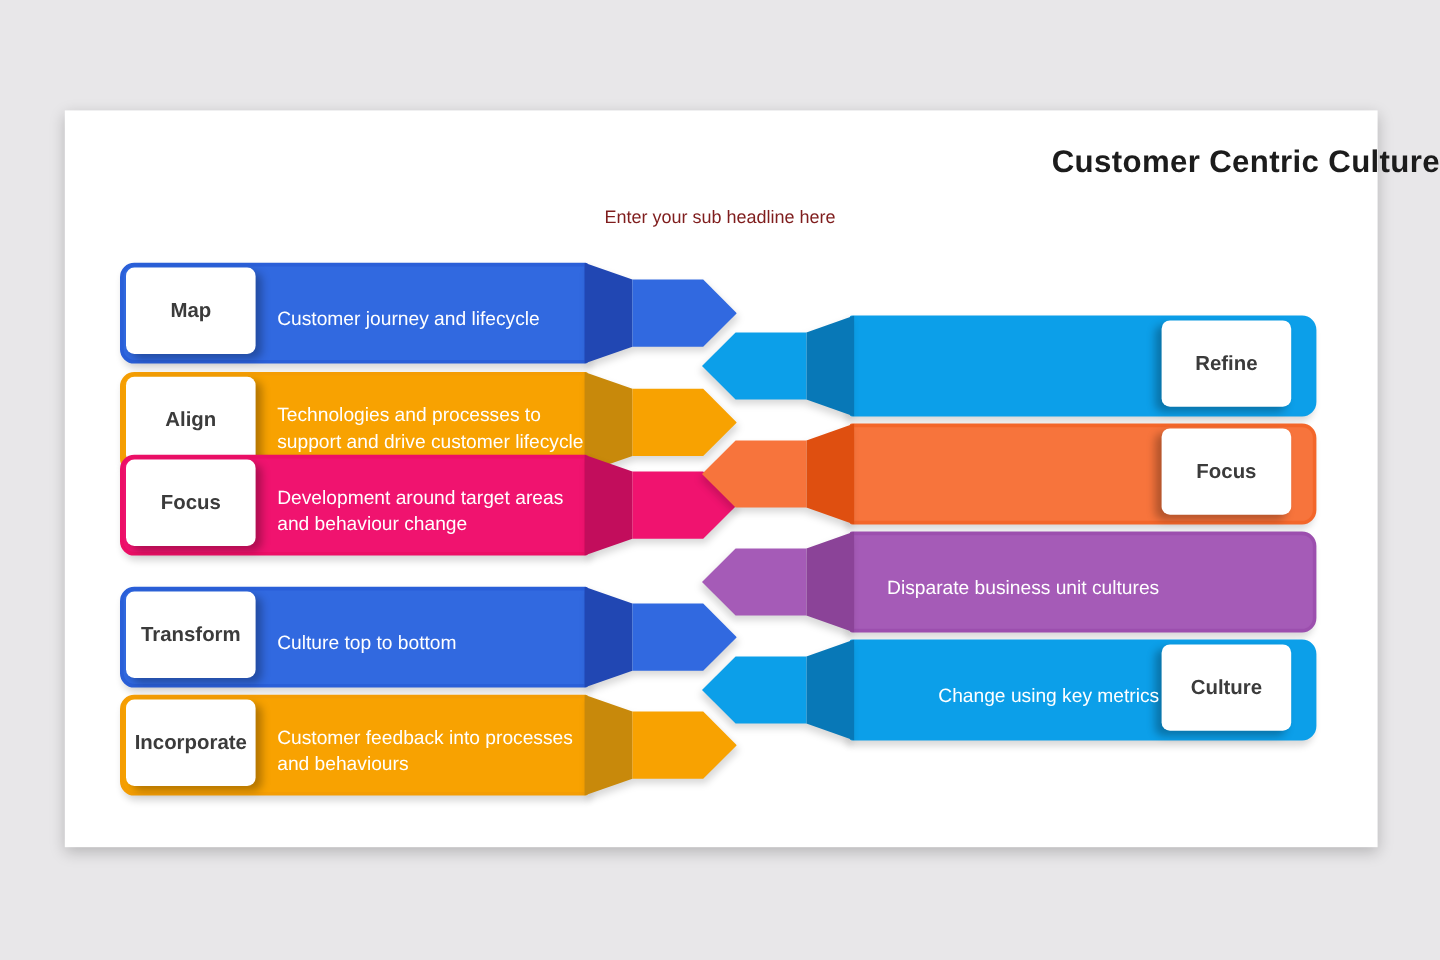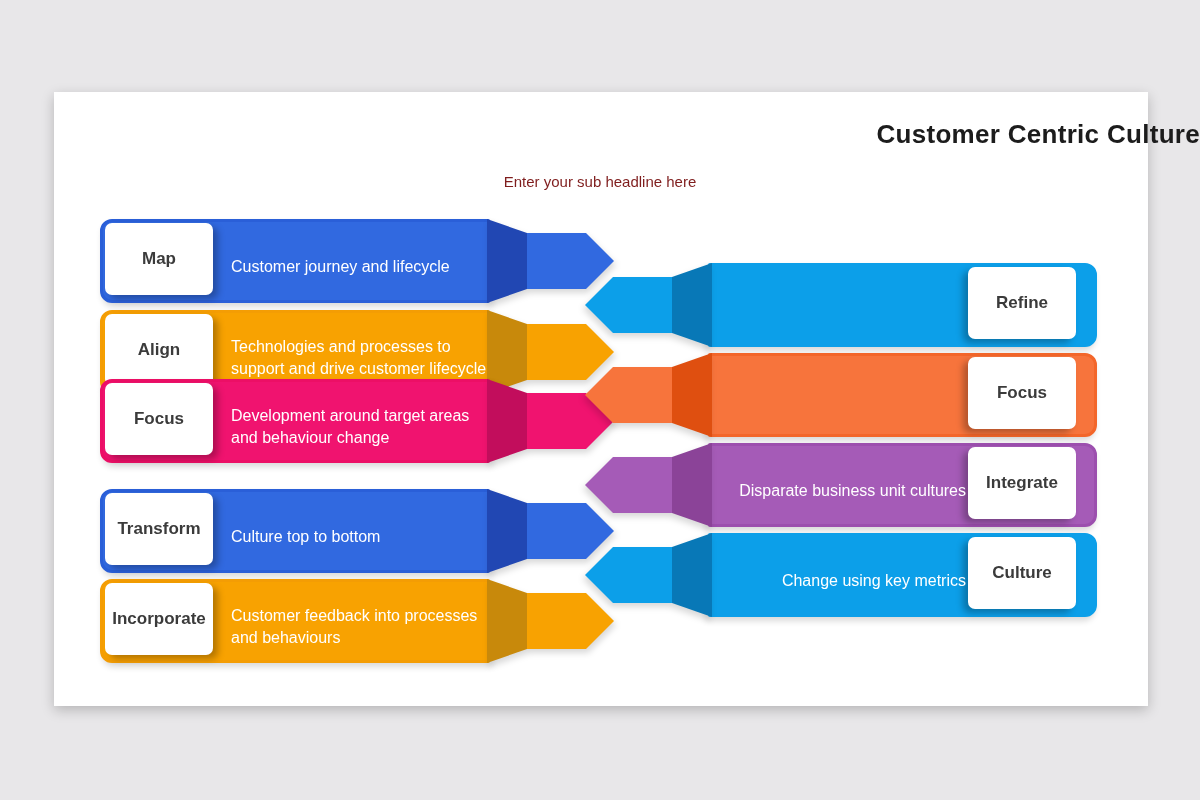--- a/index.html
+++ b/index.html
@@ -128,23 +128,20 @@
       <span>Focus</span>
     </div>
   </div>
 
   <div class="row right" style="top: 443px; --fill: #A55BB7; --dark: #8B4398; --border: #9C4FAE;">
     <div class="body-r"></div>
     <svg class="arrow-r" viewBox="0 0 127 84">
       <polygon points="87,14 127,0 127,84 87,70" style="fill:var(--dark)"></polygon>
       <polygon points="0,42 28,14 87,14 87,70 28,70" style="fill:var(--fill)"></polygon>
     </svg>
-    <div class="label-box r">
-      <span>Integrate</span>
-    </div>
     <div class="desc r">Disparate business unit cultures</div>
   </div>
 
   <div class="row right" style="top: 533px; --fill: #0C9FE9; --dark: #0878B7; --border: #0C9FE9;">
     <div class="body-r"></div>
     <svg class="arrow-r" viewBox="0 0 127 84">
       <polygon points="87,14 127,0 127,84 87,70" style="fill:var(--dark)"></polygon>
       <polygon points="0,42 28,14 87,14 87,70 28,70" style="fill:var(--fill)"></polygon>
     </svg>
     <div class="label-box r">

